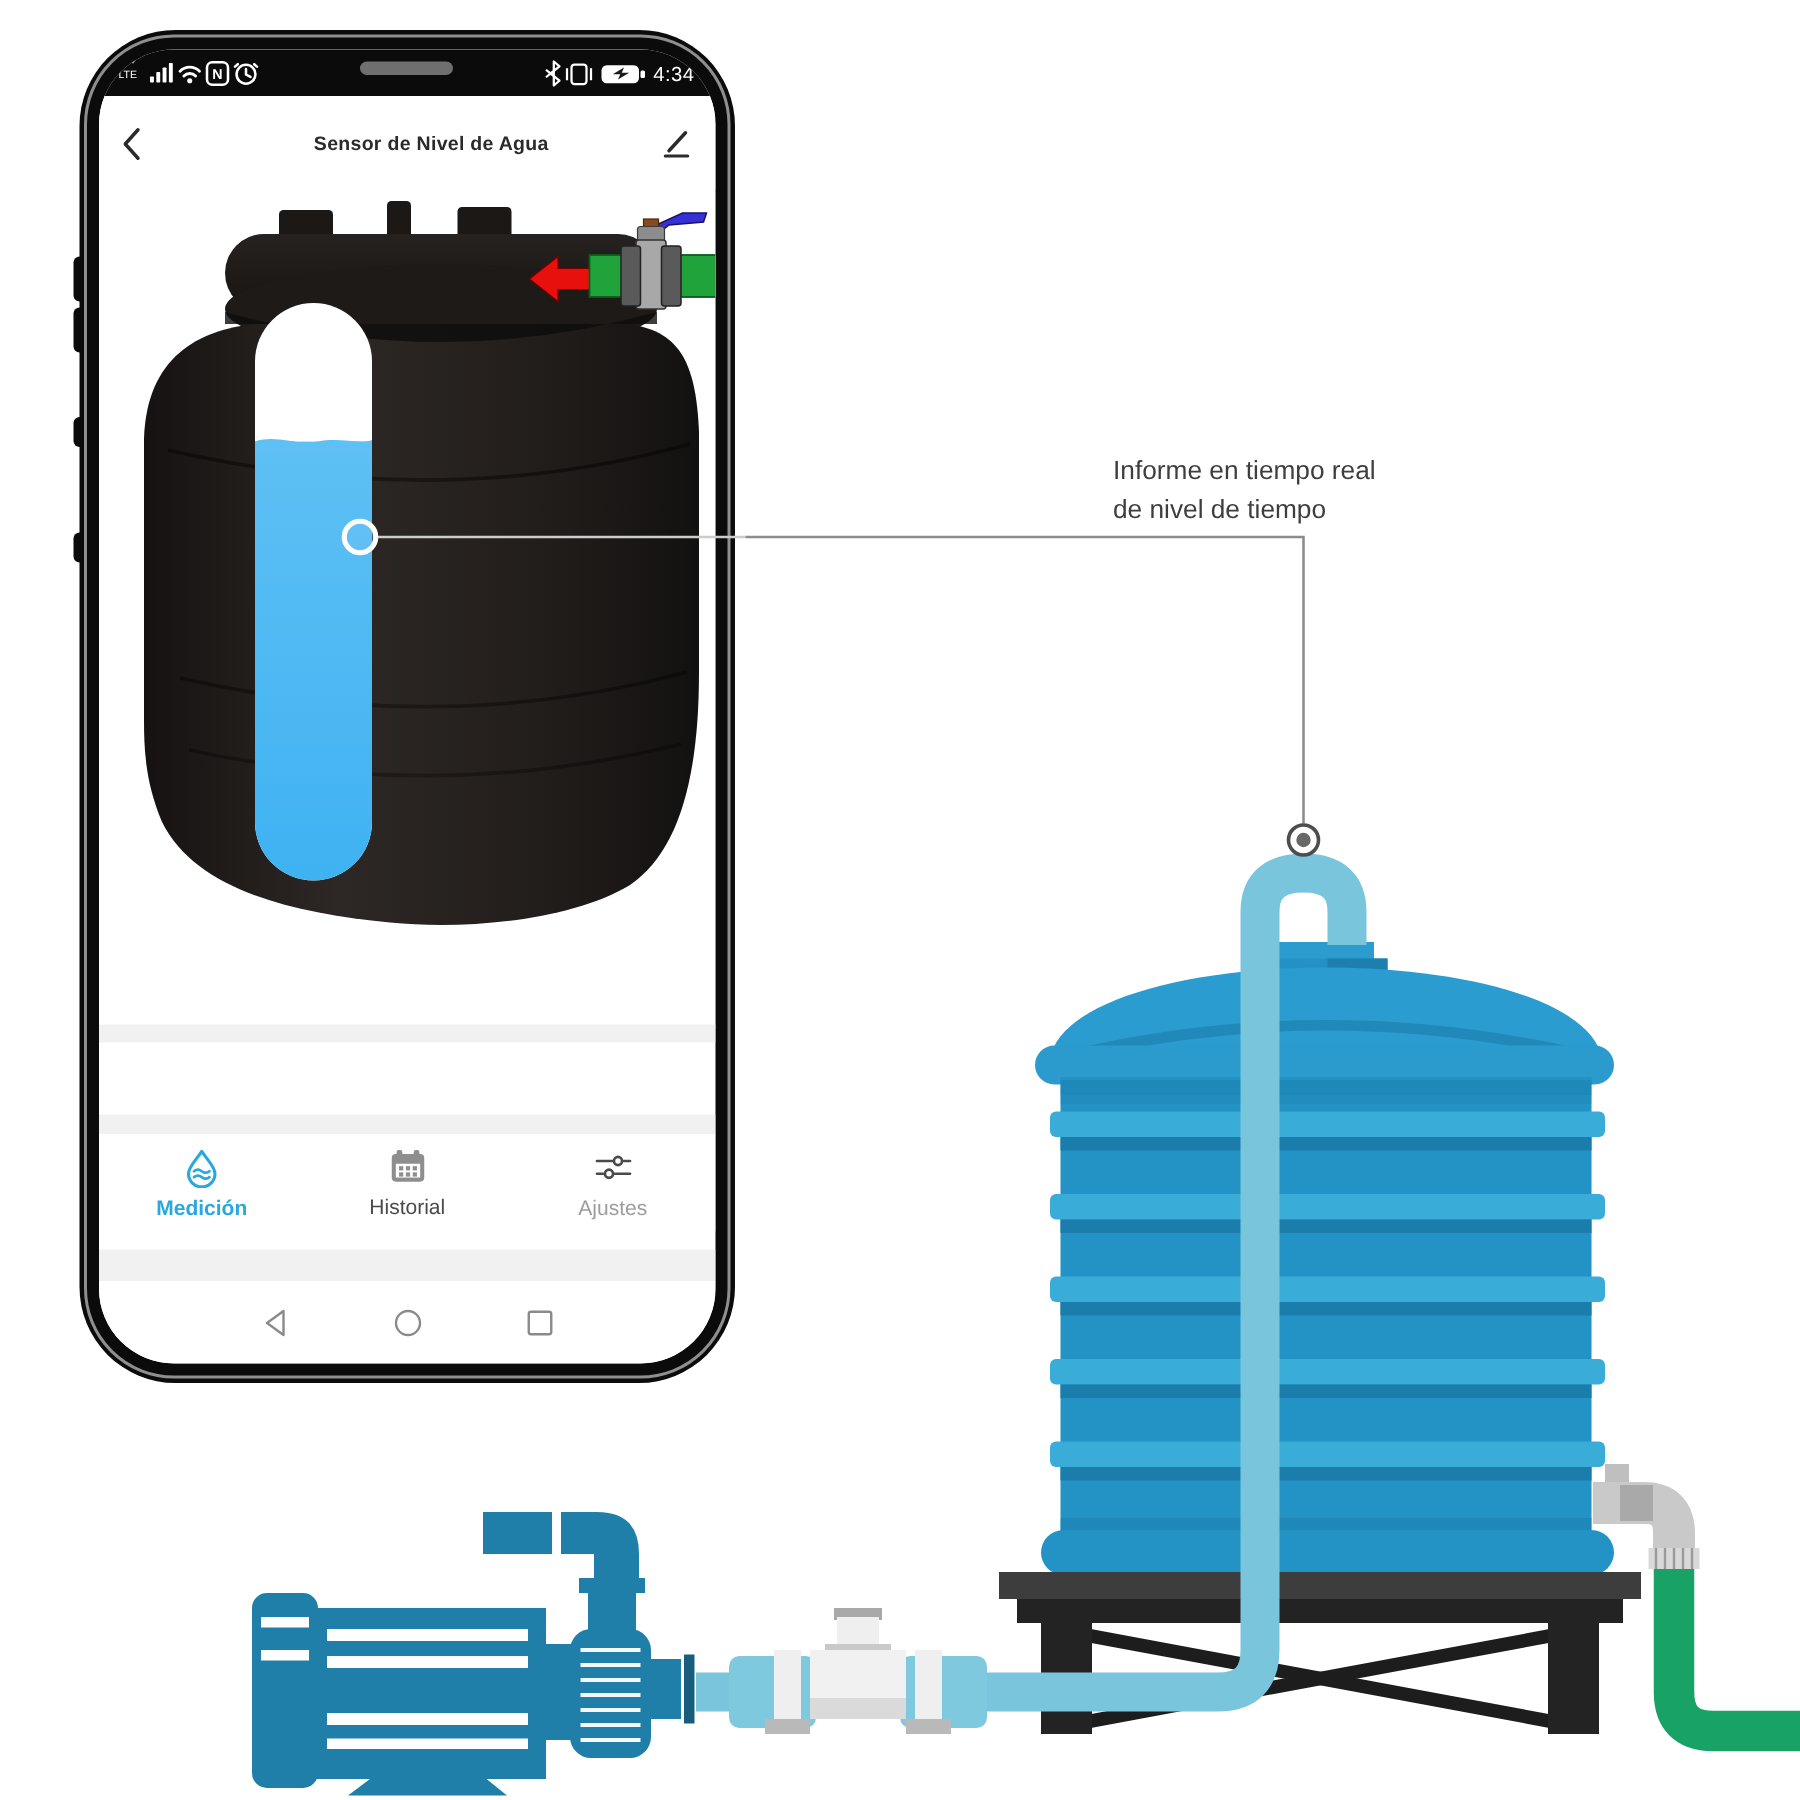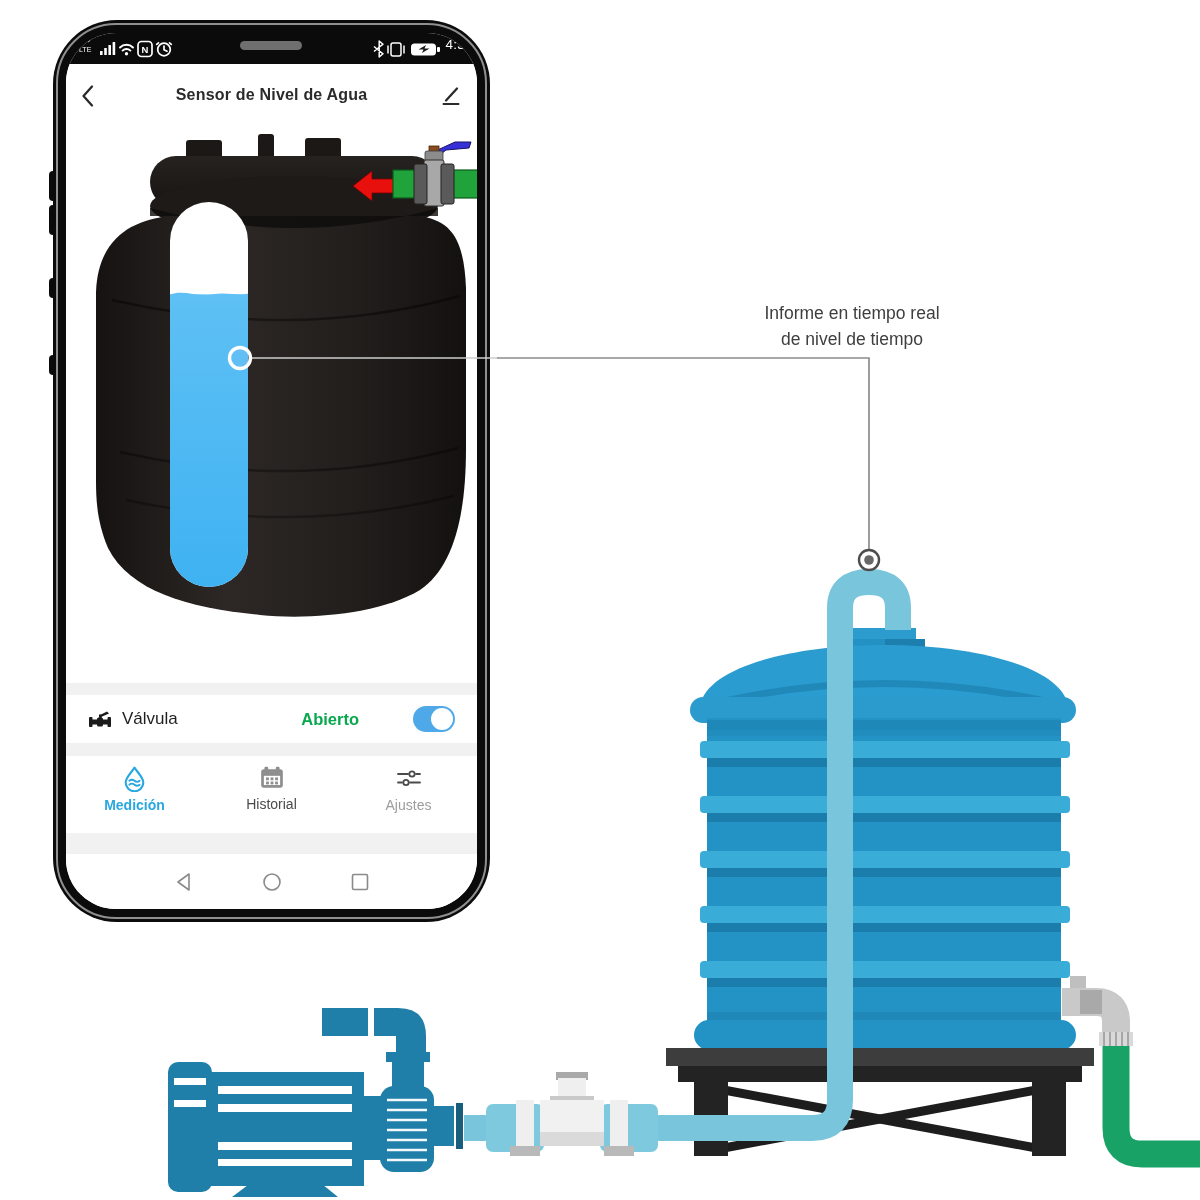--- a/index.html
+++ b/index.html
@@ -3,40 +3,40 @@
 <meta charset="utf-8">
 <style>
   html,body{margin:0;padding:0;background:#ffffff;}
   .stage{position:relative;width:1200px;height:1200px;background:#ffffff;overflow:hidden;
          font-family:"Liberation Sans",sans-serif;}
   .scene-svg{position:absolute;left:0;top:0;z-index:1;}
   .overlay-svg{position:absolute;left:0;top:0;z-index:30;pointer-events:none;}
 
   
   .annotation{position:absolute;left:742px;top:300px;width:220px;z-index:2;
-              text-align:center;color:#3e3e3e;font-size:17.5px;line-height:26px;font-weight:400;}
+              text-align:left;color:#3e3e3e;font-size:17.5px;line-height:26px;font-weight:400;}
 
   
   .phone{position:absolute;left:53px;top:20px;width:437px;height:902px;z-index:10;}
   .side-btn{position:absolute;width:9px;background:#0b0b0b;border-radius:4px;left:-4px;}
   .frame{position:absolute;inset:0;background:#0b0b0b;border-radius:64px;}
   .frame-line{position:absolute;inset:3px;border:2px solid #8f8f8f;border-radius:60px;}
   .screen{position:absolute;left:13px;top:13px;width:411px;height:876px;background:#ffffff;
           border-radius:50px;overflow:hidden;}
   .statusbar{position:absolute;left:0;top:0;width:100%;height:31px;background:#0b0b0b;}
   .speaker{position:absolute;left:174px;top:8px;width:62px;height:9px;border-radius:5px;background:#6f6f6f;}
   .sb-left{position:absolute;left:12px;top:4px;}
-  .sb-right{position:absolute;right:4px;top:4px;display:flex;gap:3px;}
+  .sb-right{position:absolute;right:14px;top:4px;display:flex;align-items:center;gap:3px;}
   .sb-time{color:#fff;font-size:13.5px;font-weight:400;letter-spacing:.3px;}
 
   .app-header{position:absolute;left:0;top:31px;width:100%;height:62px;background:#fff;}
   .back-btn{position:absolute;left:14px;top:20px;width:16px;height:24px;}
   .edit-btn{position:absolute;right:16px;top:20px;width:20px;height:22px;}
-  .app-title{position:absolute;left:0;top:0;width:100%;height:62px;display:flex;align-items:center;
-             justify-content:center;font-size:16px;font-weight:700;color:#2b2b2b;letter-spacing:.2px;}
+  .app-title{position:absolute;left:16px;top:0;width:100%;height:62px;display:flex;align-items:center;
+             justify-content:center;font-size:13px;font-weight:700;color:#2b2b2b;letter-spacing:.2px;}
 
   .tank-svg{position:absolute;left:0;top:93px;}
 
   .band{position:absolute;left:0;width:100%;background:#f1f1f1;}
   .valve-row{position:absolute;left:0;top:662px;width:100%;height:48px;background:#fff;
              display:flex;align-items:center;}
   .valve-row .vr-icon{margin-left:22px;}
   .vr-label{margin-left:10px;font-size:17px;color:#1f1f1f;}
   .vr-status{position:absolute;right:118px;font-size:16.5px;font-weight:700;color:#09a84e;}
   .toggle{position:absolute;right:22px;width:42px;height:26px;border-radius:13px;background:#cfcfcf;}
@@ -287,37 +287,20 @@
           <rect x="425" y="151" width="18" height="12" rx="2" fill="#8c8c8c" stroke="#3a3a3a" stroke-width="0.8"></rect>
           <rect x="393" y="170" width="27" height="28" fill="#1fa33a" stroke="#0b5c1d" stroke-width="1.2"></rect>
           <rect x="451" y="170" width="27" height="28" fill="#1fa33a" stroke="#0b5c1d" stroke-width="1.2"></rect>
           <rect x="424" y="160" width="20" height="46" rx="2" fill="#a8a8a8" stroke="#333333" stroke-width="1"></rect>
           <rect x="414" y="164" width="13" height="40" rx="2" fill="#5a5a5a" stroke="#222222" stroke-width="1"></rect>
           <rect x="441" y="164" width="13" height="40" rx="2" fill="#5a5a5a" stroke="#222222" stroke-width="1"></rect>
         </g>
       </svg>
 
       <div class="band" style="top:650px;height:12px;"></div>
-      <div class="valve-row">
-        <svg class="vr-icon" width="24" height="22" viewBox="0 0 24 22">
-          <g fill="#1a1a1a">
-            <rect x="1" y="9" width="3.5" height="10" rx="1"></rect>
-            <rect x="19.5" y="9" width="3.5" height="10" rx="1"></rect>
-            <rect x="4" y="11.5" width="16" height="5"></rect>
-            <rect x="9" y="9.5" width="6" height="9" rx="1.5"></rect>
-            <rect x="11" y="6.5" width="2.6" height="4"></rect>
-            <path d="M11,7.5 L19,3.5 L21,5.5 L13,9 Z"></path>
-          </g>
-        </svg>
-        <span class="vr-label">Válvula</span>
-        <span class="vr-status">Abierto</span>
-        <div class="toggle on" id="valveToggle">
-          <div class="knob"></div>
-        </div>
-      </div>
       <div class="band" style="top:710px;height:13px;"></div>
 
       <div class="tabbar">
         <div class="tab active">
           <svg width="27" height="27" viewBox="0 0 26 26">
             <path d="M13,2.5 C9.2,8.3 4.5,12.3 4.5,16.8 a8.5,8.5 0 0 0 17,0 C21.5,12.3 16.8,8.3 13,2.5 Z" fill="none" stroke="#29a8e0" stroke-width="2" stroke-linejoin="round"></path>
             <path d="M8,15.2 q2.5,-2 5,0 q2.5,2 5,0" fill="none" stroke="#29a8e0" stroke-width="1.7" stroke-linecap="round"></path>
             <path d="M8,19 q2.5,-2 5,0 q2.5,2 5,0" fill="none" stroke="#29a8e0" stroke-width="1.7" stroke-linecap="round"></path>
           </svg>
           <span class="tab-label">Medición</span>

